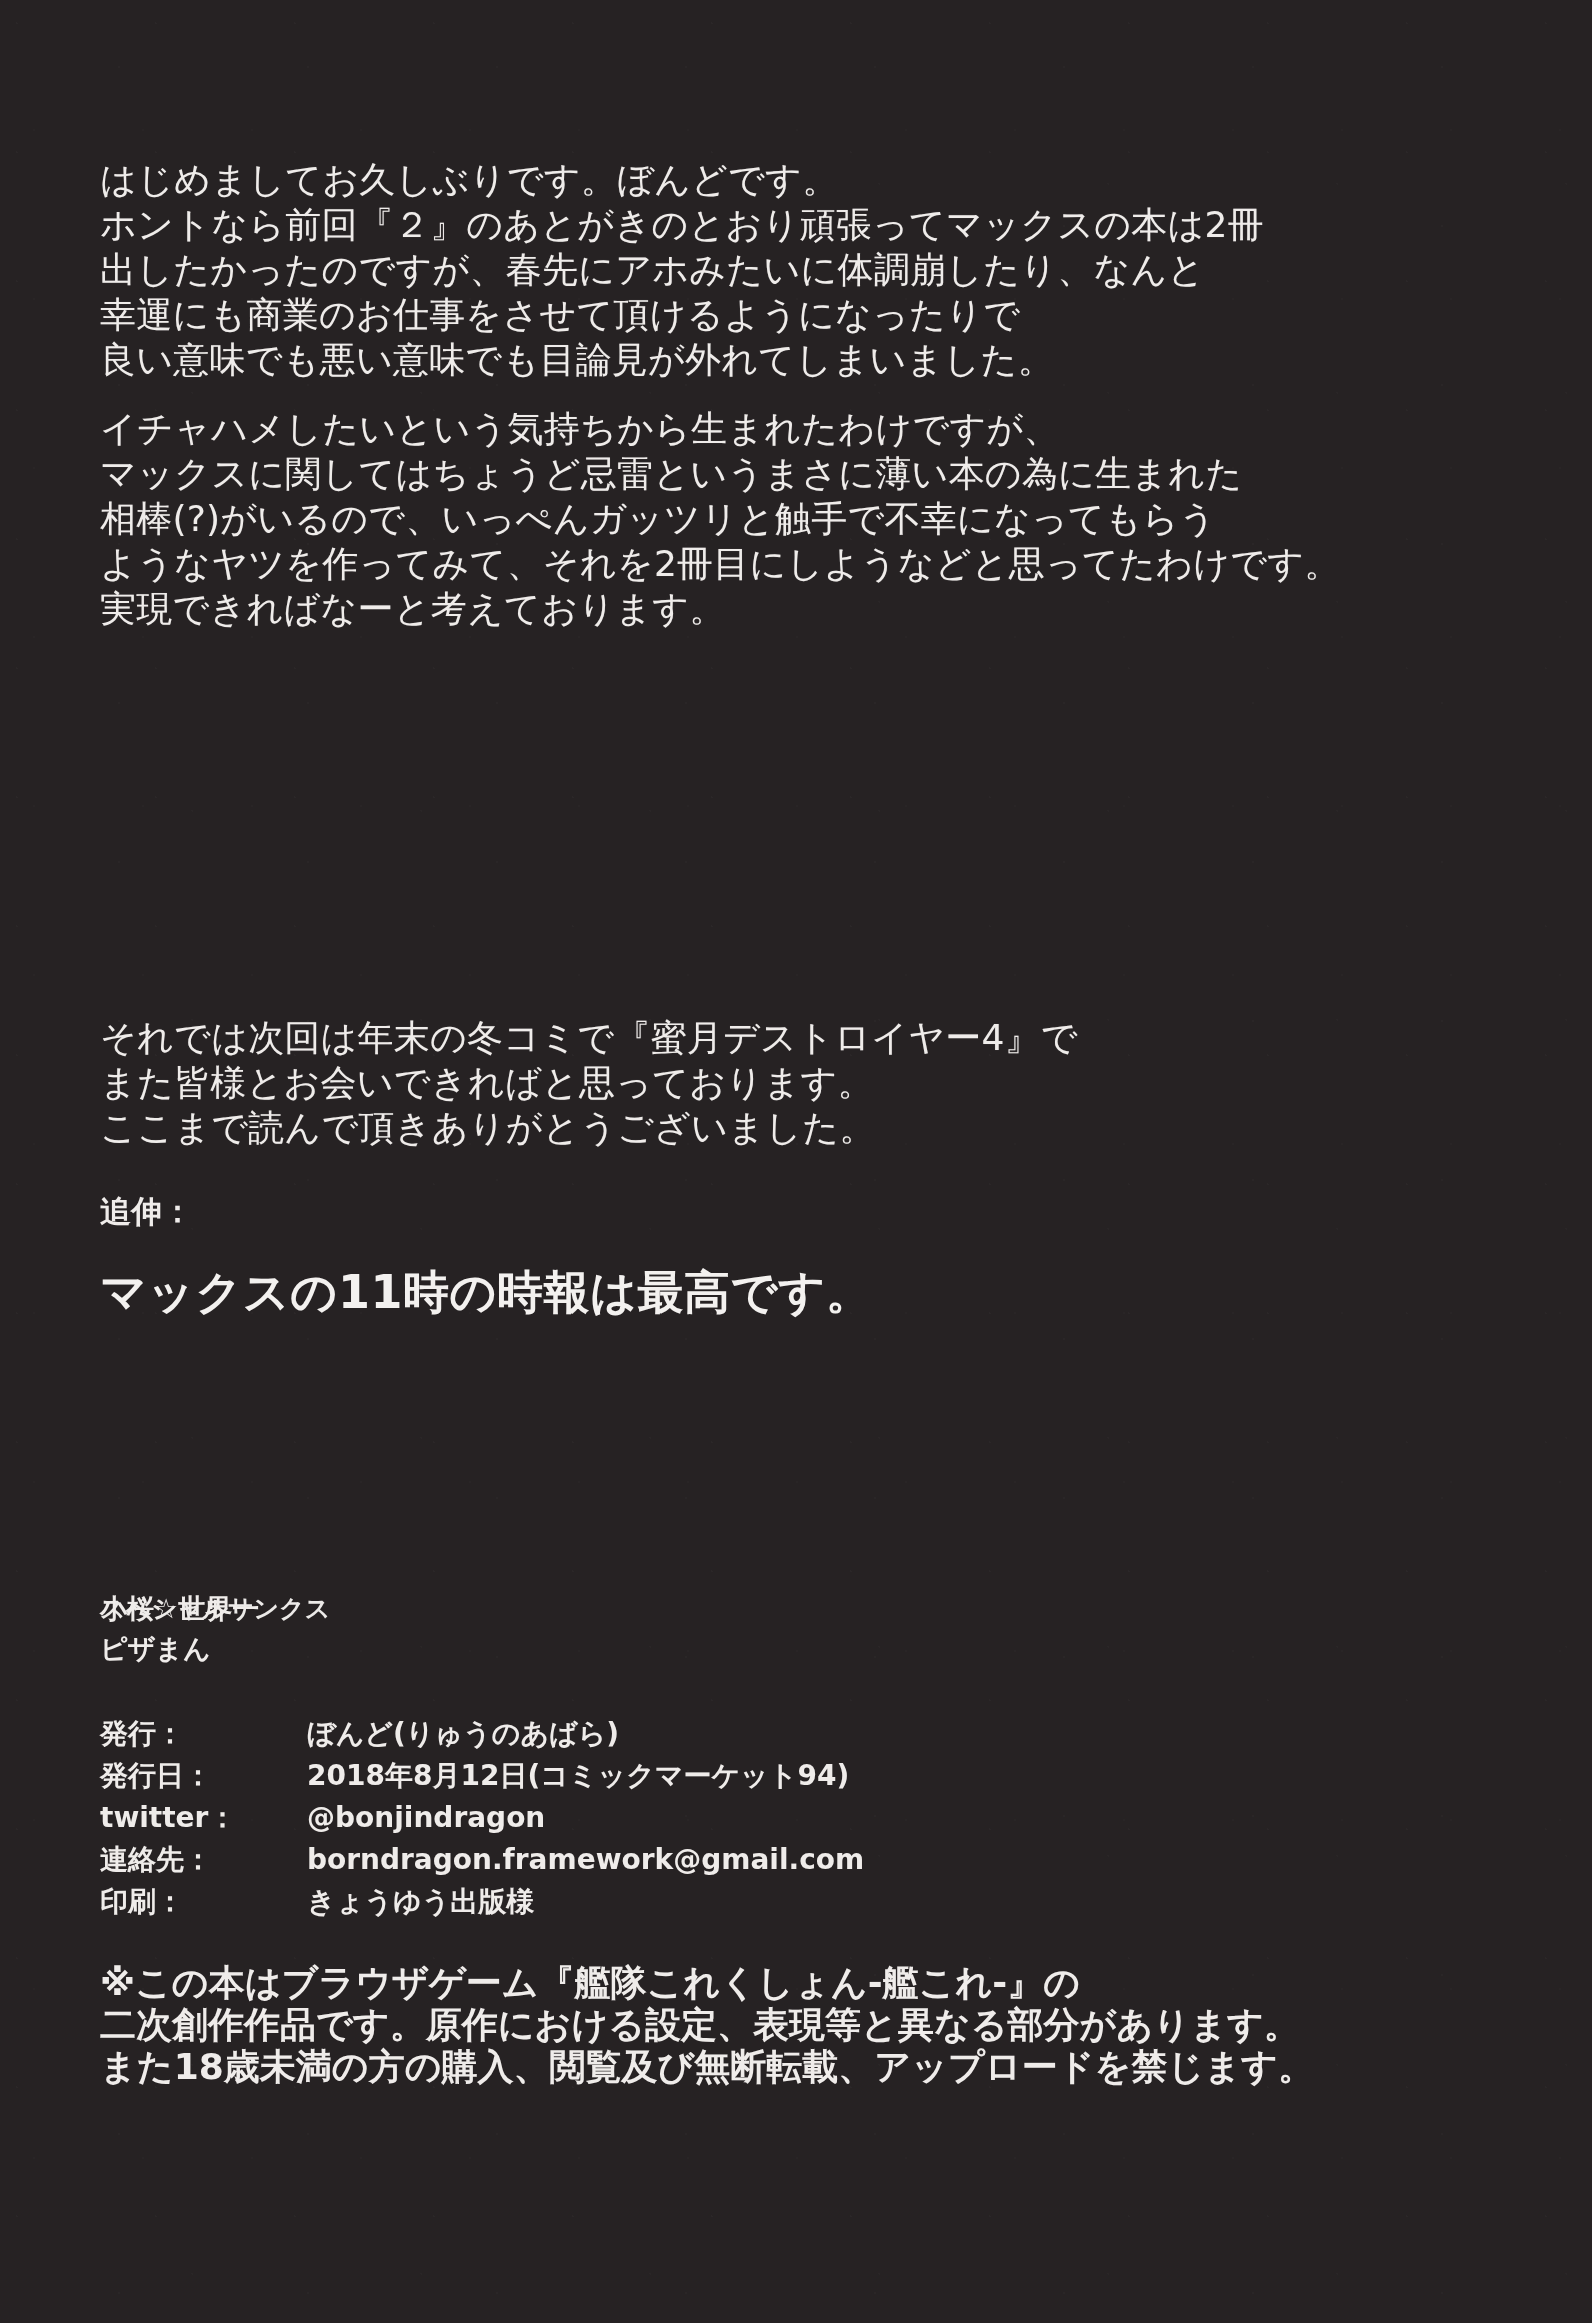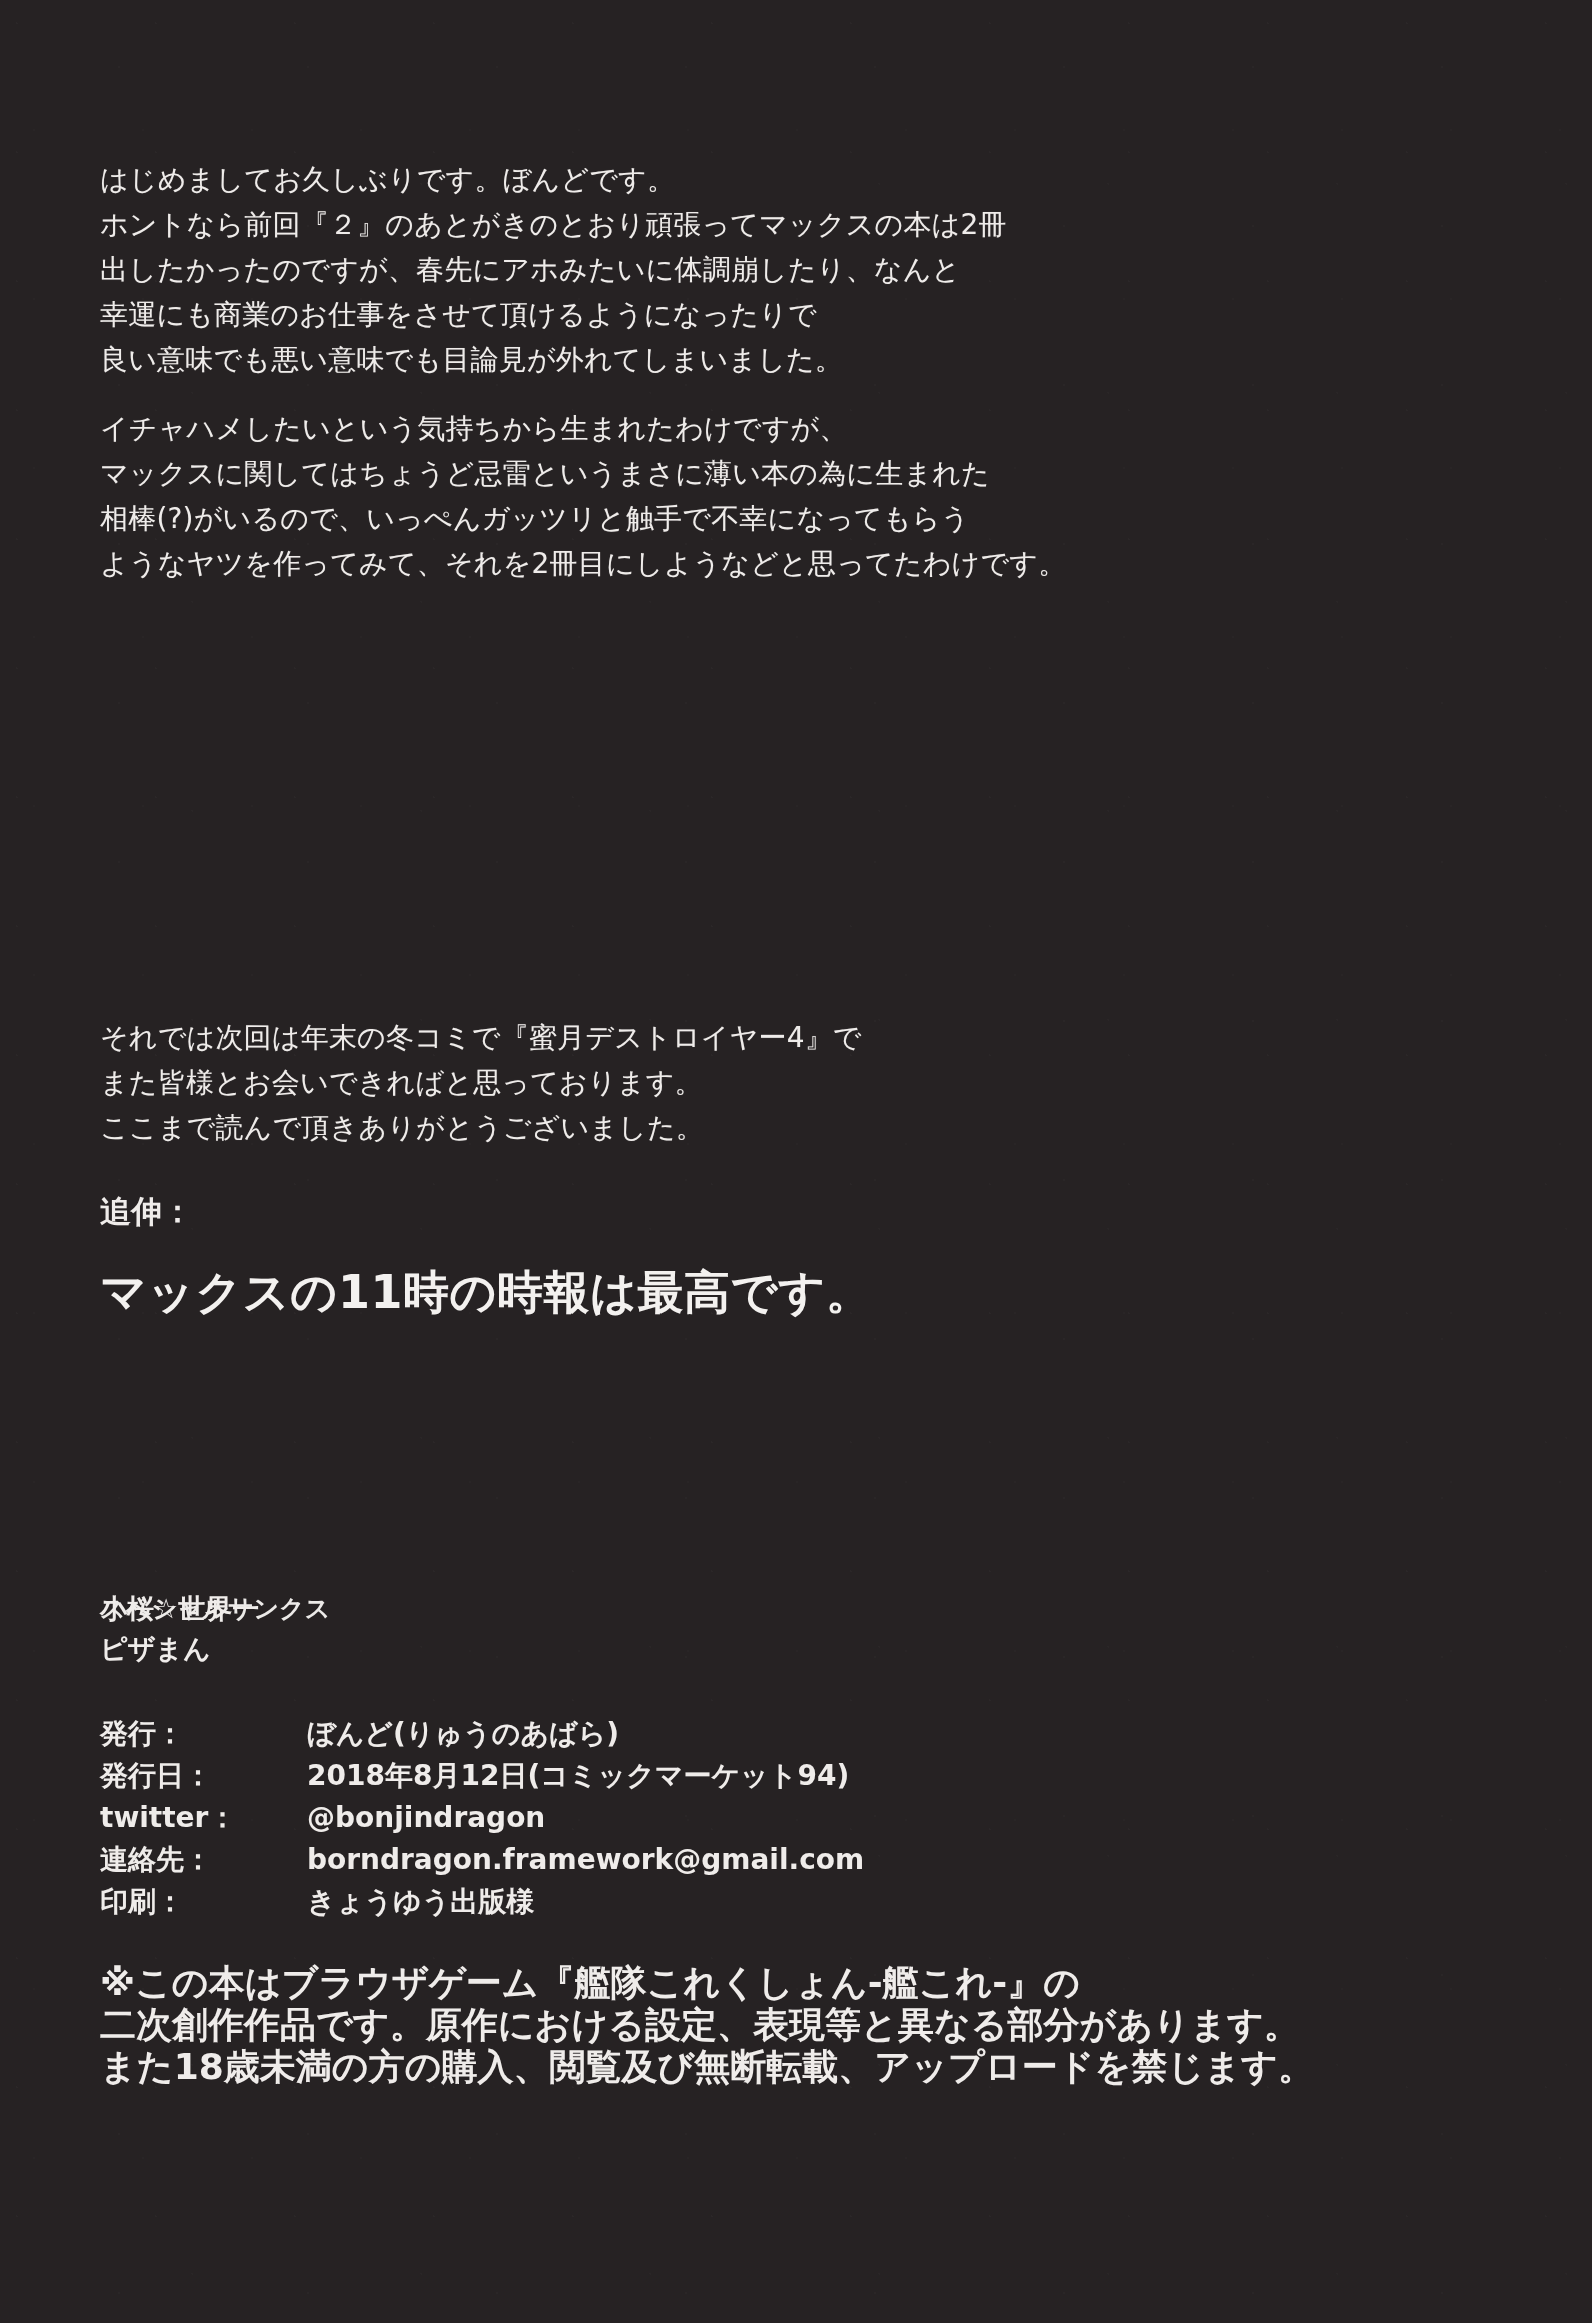--- a/index.html
+++ b/index.html
@@ -27,21 +27,21 @@
     background-size: 139px 129px, 189px 159px, 109px 169px, 229px 209px;
   }
   .content {
     position: absolute;
     left: 100px;
     top: 0;
     right: 80px;
     bottom: 0;
   }
   .para {
-    font-size: 28px;
+    font-size: 36px;
     line-height: 45px;
     letter-spacing: 0.2px;
     color: #efecea;
     font-weight: 500;
     text-shadow: 0 0 1px rgba(255,255,255,0.25);
   }
   .para .ln { display: block; white-space: pre; }
 
   #afterword-block-1 { position: absolute; top: 157px; left: 0; }
   #afterword-block-2 { position: absolute; top: 406px; left: 0; }
@@ -126,20 +126,21 @@
       <span class="ln">出したかったのですが、春先にアホみたいに体調崩したり、なんと</span>
       <span class="ln">幸運にも商業のお仕事をさせて頂けるようになったりで</span>
       <span class="ln">良い意味でも悪い意味でも目論見が外れてしまいました。</span>
     </div>
 
     <div class="para" id="afterword-block-2">
       <span class="ln">イチャハメしたいという気持ちから生まれたわけですが、</span>
       <span class="ln">マックスに関してはちょうど忌雷というまさに薄い本の為に生まれた</span>
       <span class="ln">相棒(?)がいるので、いっぺんガッツリと触手で不幸になってもらう</span>
       <span class="ln">ようなヤツを作ってみて、それを2冊目にしようなどと思ってたわけです。</span>
+      <span class="ln">実現できればなーと考えております。</span>
     </div>
 
 
     <div class="para" id="afterword-block-4">
       <span class="ln">それでは次回は年末の冬コミで『蜜月デストロイヤー4』で</span>
       <span class="ln">また皆様とお会いできればと思っております。</span>
       <span class="ln">ここまで読んで頂きありがとうございました。</span>
     </div>
 
     <div id="postscript-label">追伸：</div>

